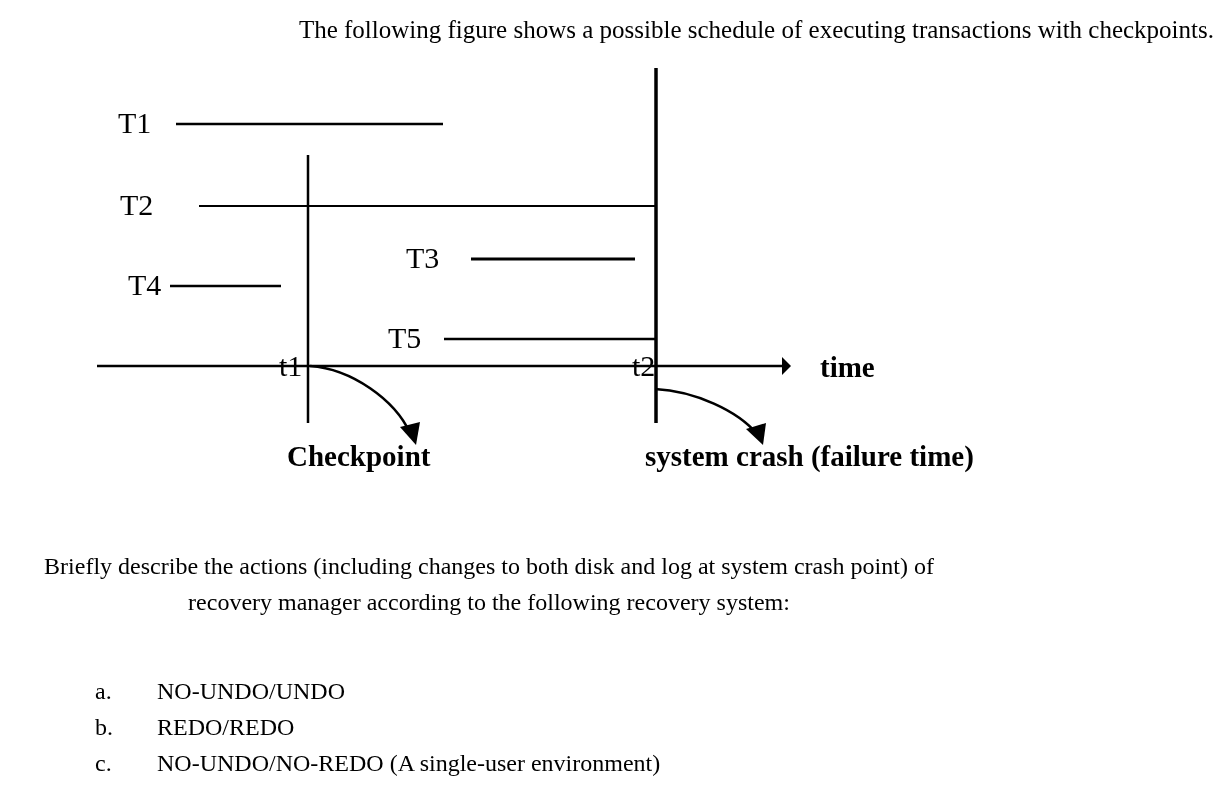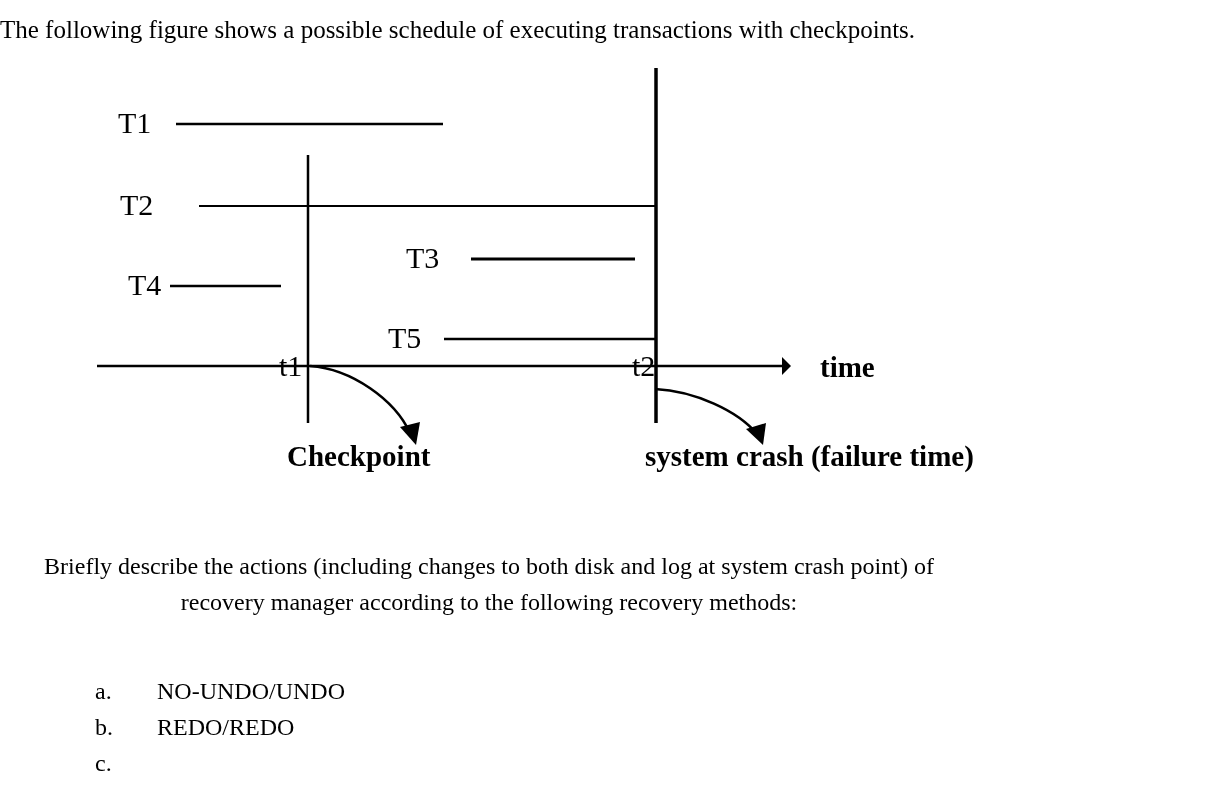--- a/index.html
+++ b/index.html
@@ -13,21 +13,21 @@
     position: relative;
     font-family: "Liberation Serif", "DejaVu Serif", serif;
     color: #000000;
     overflow: hidden;
   }
   .intro-line {
     position: absolute;
     left: 0;
     top: 14px;
     width: 1214px;
-    text-align: left;
+    text-align: right;
     font-size: 25px;
     line-height: 32px;
     white-space: nowrap;
   }
   #figure {
     position: absolute;
     left: 0;
     top: 55px;
     width: 1214px;
     height: 440px;
@@ -120,28 +120,29 @@
 
   <path d="M 655,334 C 695,336 738,356 757,379" fill="none" stroke="#000000" stroke-width="2.6"></path>
   <polygon points="746,374 763,390 766,368" fill="#000000"></polygon>
 
   <text class="bold-lbl" x="287" y="411">Checkpoint</text>
   <text class="bold-lbl" x="645" y="411">system crash (failure time)</text>
 </svg>
 
 <div class="para-block">
   <span class="para-line">Briefly describe the actions (including changes to both disk and log at system crash point) of</span>
-  <span class="para-line">recovery manager according to the following recovery methods:</span>
+  <span class="para-line">recovery manager according to the following recovery system:</span>
 </div>
 
 <div class="methods-list">
   <div class="method-row">
     <span class="method-marker">a.</span>
     <span class="method-text">NO-UNDO/UNDO</span>
   </div>
   <div class="method-row">
     <span class="method-marker">b.</span>
     <span class="method-text">REDO/REDO</span>
   </div>
   <div class="method-row">
     <span class="method-marker">c.</span>
+    <span class="method-text">NO-UNDO/NO-REDO (A single-user environment)</span>
   </div>
 </div>
 
 </body></html>

